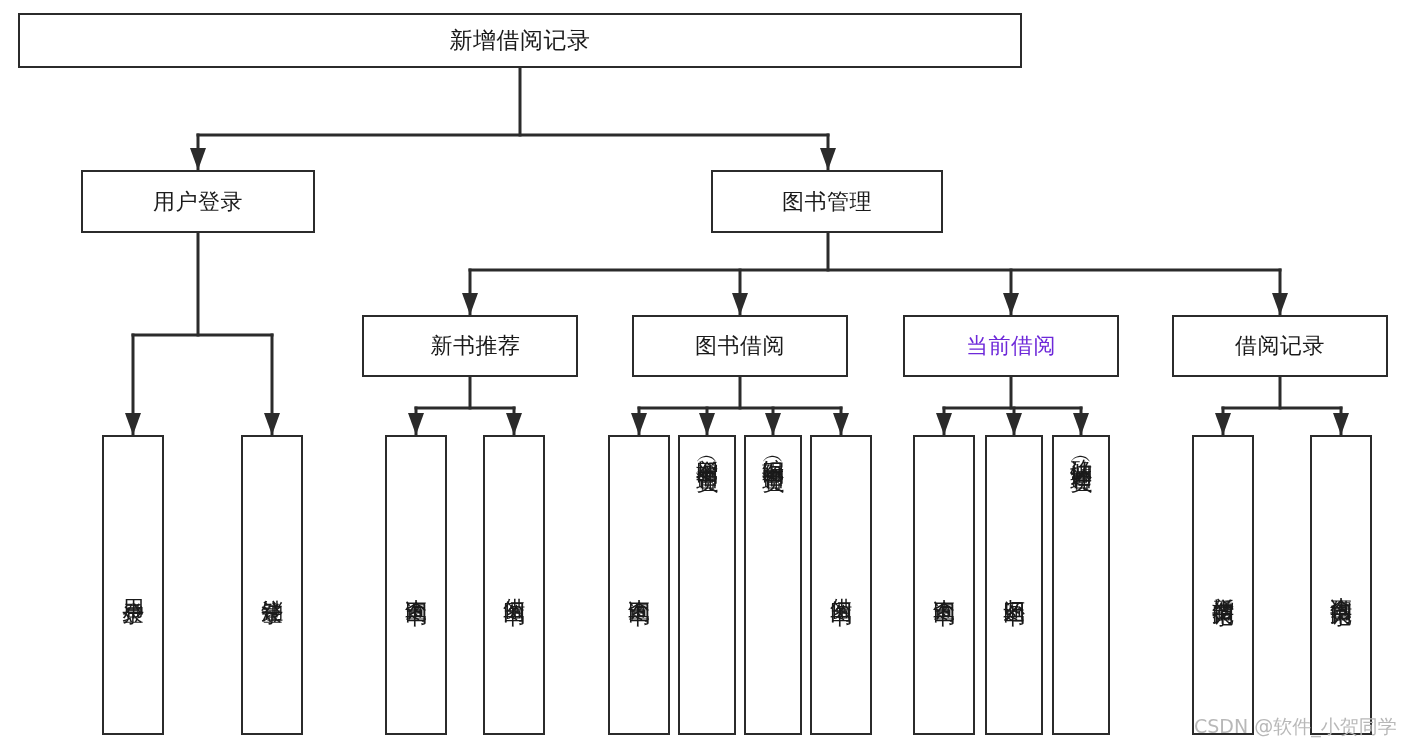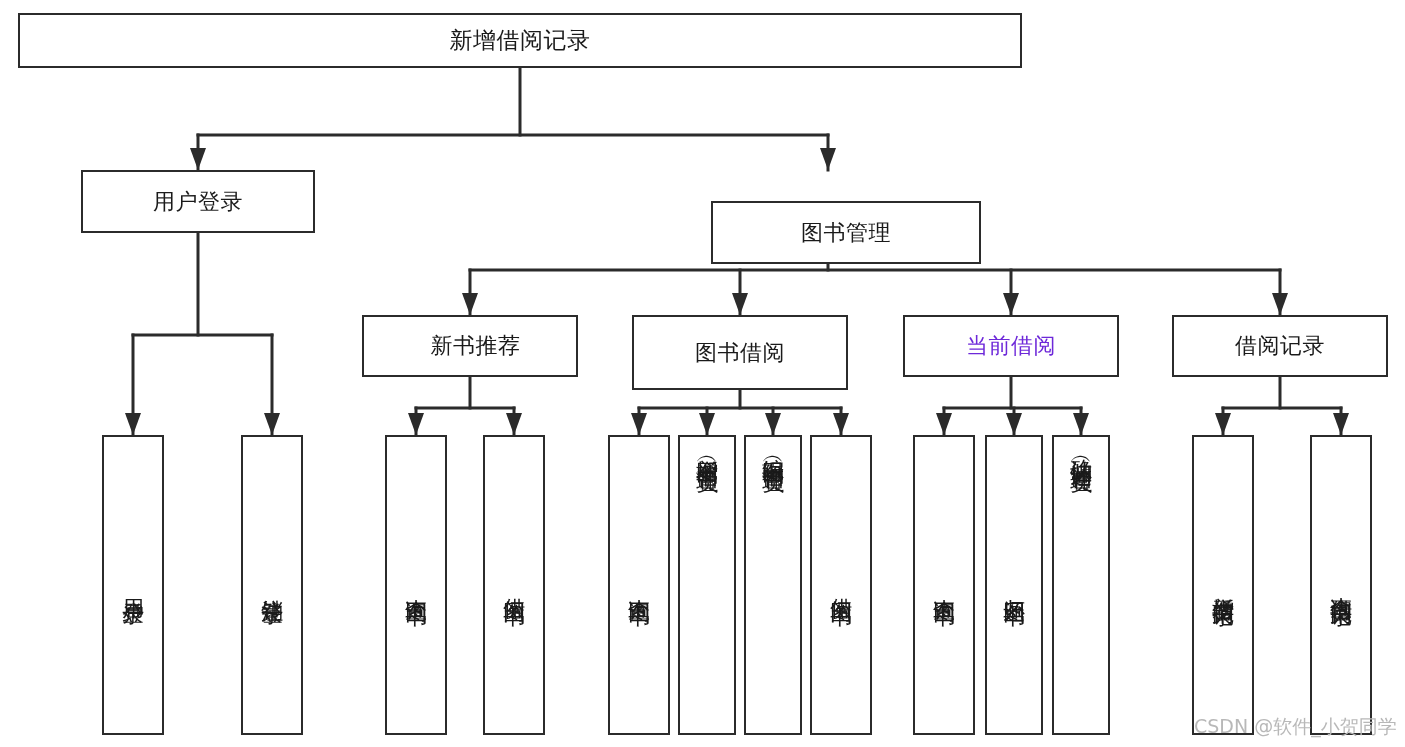--- a/index.html
+++ b/index.html
@@ -131,27 +131,27 @@
       <line x1="1341" y1="408" x2="1341" y2="435" stroke="#2b2b2b" stroke-width="3" stroke-linecap="square"></line>
       <polygon points="1333,413 1349,413 1341,435" fill="#2b2b2b"></polygon>
     </svg>
   <div id="nodes">
       <div class="node horiz root" style="left: 18px; top: 13px; width: 1004px; height: 55px; border-color: rgb(43, 43, 43);">
         <span class="label" style="color: rgb(26, 26, 26);">新增借阅记录</span>
       </div>
       <div class="node horiz" style="left: 81px; top: 170px; width: 234px; height: 63px; border-color: rgb(43, 43, 43);">
         <span class="label" style="color: rgb(26, 26, 26);">用户登录</span>
       </div>
-      <div class="node horiz" style="left: 711px; top: 170px; width: 270px; height: 63px; border-color: rgb(43, 43, 43); margin-top: 31px;">
+      <div class="node horiz" style="left: 711px; top: 170px; width: 232px; height: 63px; border-color: rgb(43, 43, 43);">
         <span class="label" style="color: rgb(26, 26, 26);">图书管理</span>
       </div>
       <div class="node horiz" style="left: 362px; top: 315px; width: 216px; height: 62px; border-color: rgb(43, 43, 43);">
         <span class="label" style="color: rgb(26, 26, 26); margin-left: 11px;">新书推荐</span>
       </div>
-      <div class="node horiz" style="left: 632px; top: 315px; width: 216px; height: 75px; border-color: rgb(43, 43, 43); text-align: right;">
+      <div class="node horiz" style="left: 632px; top: 315px; width: 216px; height: 62px; border-color: rgb(43, 43, 43); text-align: right;">
         <span class="label" style="color: rgb(26, 26, 26);">图书借阅</span>
       </div>
       <div class="node horiz" style="left: 903px; top: 315px; width: 216px; height: 62px; border-color: rgb(43, 43, 43);">
         <span class="label" style="color: #6d28d9;">当前借阅</span>
       </div>
       <div class="node horiz" style="left: 1172px; top: 315px; width: 216px; height: 62px; border-color: rgb(43, 43, 43);">
         <span class="label" style="color: rgb(26, 26, 26);">借阅记录</span>
       </div>
       <div class="node vert mid" style="left: 102px; top: 435px; width: 62px; height: 300px; border-color: rgb(43, 43, 43);">
         <span class="label" style="color: rgb(26, 26, 26);">用户登录</span>

